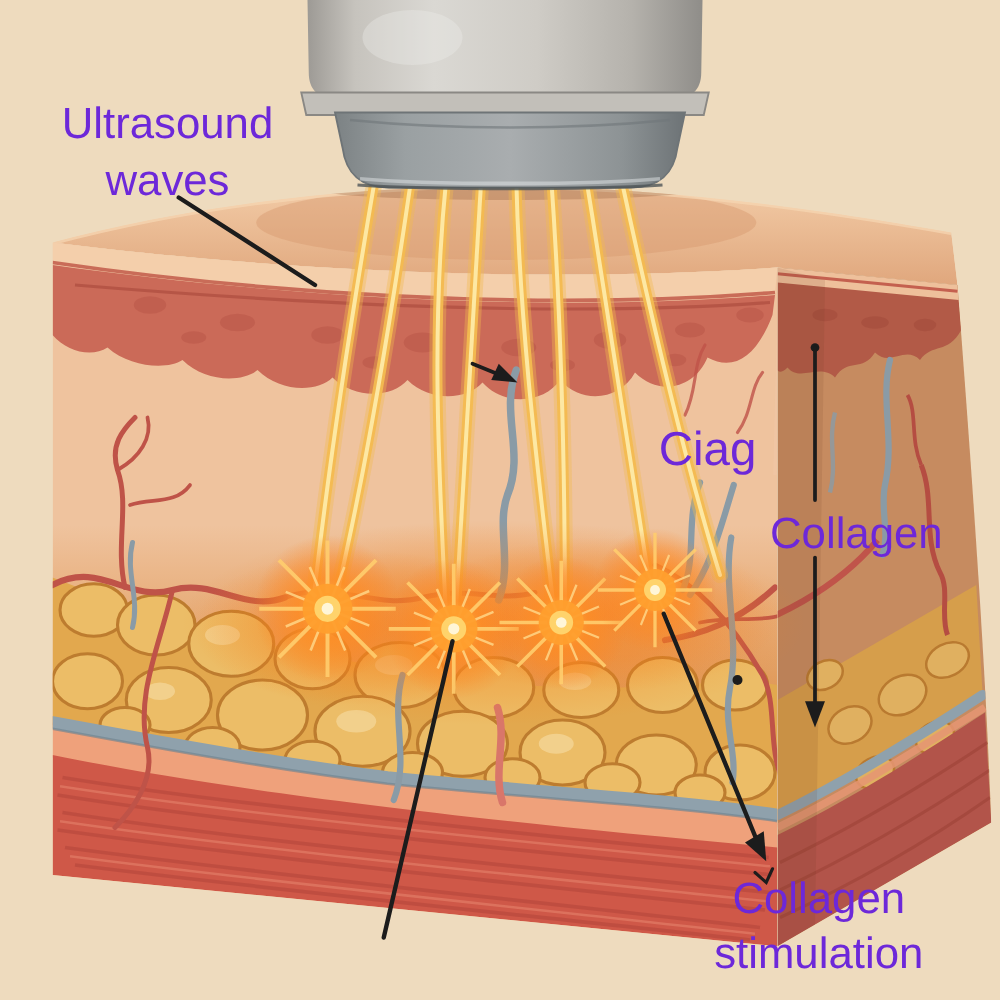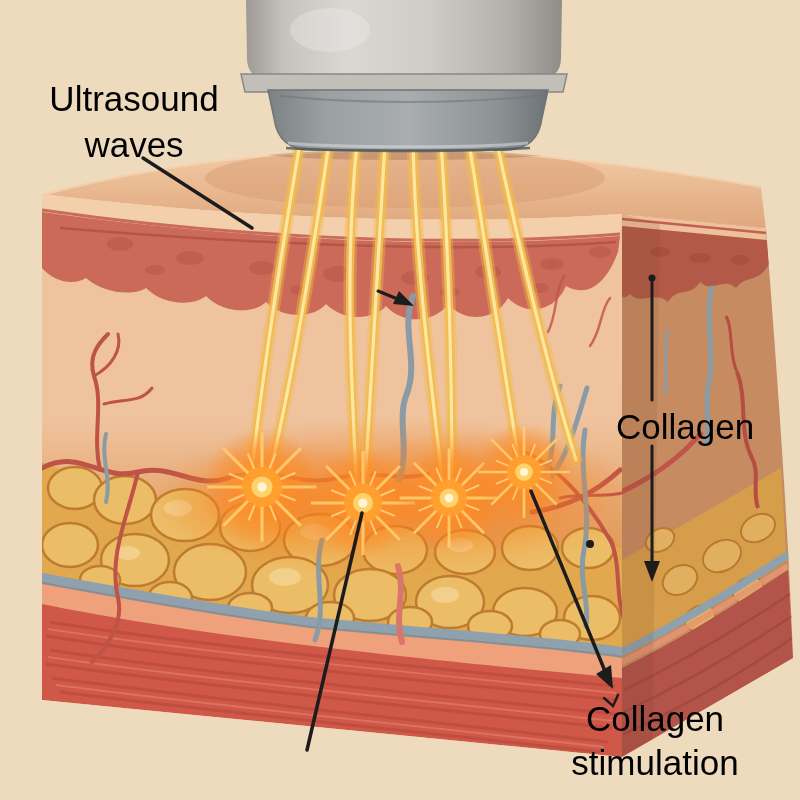--- a/index.html
+++ b/index.html
@@ -1,19 +1,19 @@
 <!DOCTYPE html>
 <html><head>
 <meta charset="utf-8">
 <style>
   html,body{margin:0;padding:0;background:#eedbbe;}
   .stage{position:relative;width:800px;height:800px;overflow:hidden;
          font-family:"Liberation Sans",sans-serif;}
   .stage svg{position:absolute;left:0;top:0;}
-  .label{position:absolute;color:#000000;white-space:pre-line;
+  .label{position:absolute;color:#6d28d9;white-space:pre-line;
          font-family:"Liberation Sans",sans-serif;line-height:1.3;}
   .label-ultrasound{left:30px;top:76px;width:208px;text-align:center;
          font-size:35px;line-height:46px;}
   .label-ciag{left:527px;top:336px;font-size:38px;}
   .label-collagen{left:616px;top:404px;font-size:35px;}
   .label-stim{left:535px;top:697px;width:240px;text-align:center;
          font-size:35px;line-height:44px;}
   
   .beamO use{stroke-width:13;opacity:.38;}
   .beamM use{stroke-width:8;opacity:.95;}
@@ -333,16 +333,17 @@
       <polygon fill="#1c1c1c" points="613,689 596,674 611,665"></polygon>
       <polyline class="ann" stroke-width="2.5" points="604,698 613,706 618,695"></polyline>
     </g>
     <line class="ann" stroke-width="3.5" x1="362" y1="513" x2="307" y2="750"></line>
     <circle cx="590" cy="544" r="4" fill="#1c1c1c"></circle>
   </g>
 </svg>
 
 <div class="label label-ultrasound">Ultrasound
 waves</div>
+<div class="label label-ciag">Ciag</div>
 <div class="label label-collagen">Collagen</div>
 <div class="label label-stim">Collagen
 stimulation</div>
 </div>
 
 </body></html>

